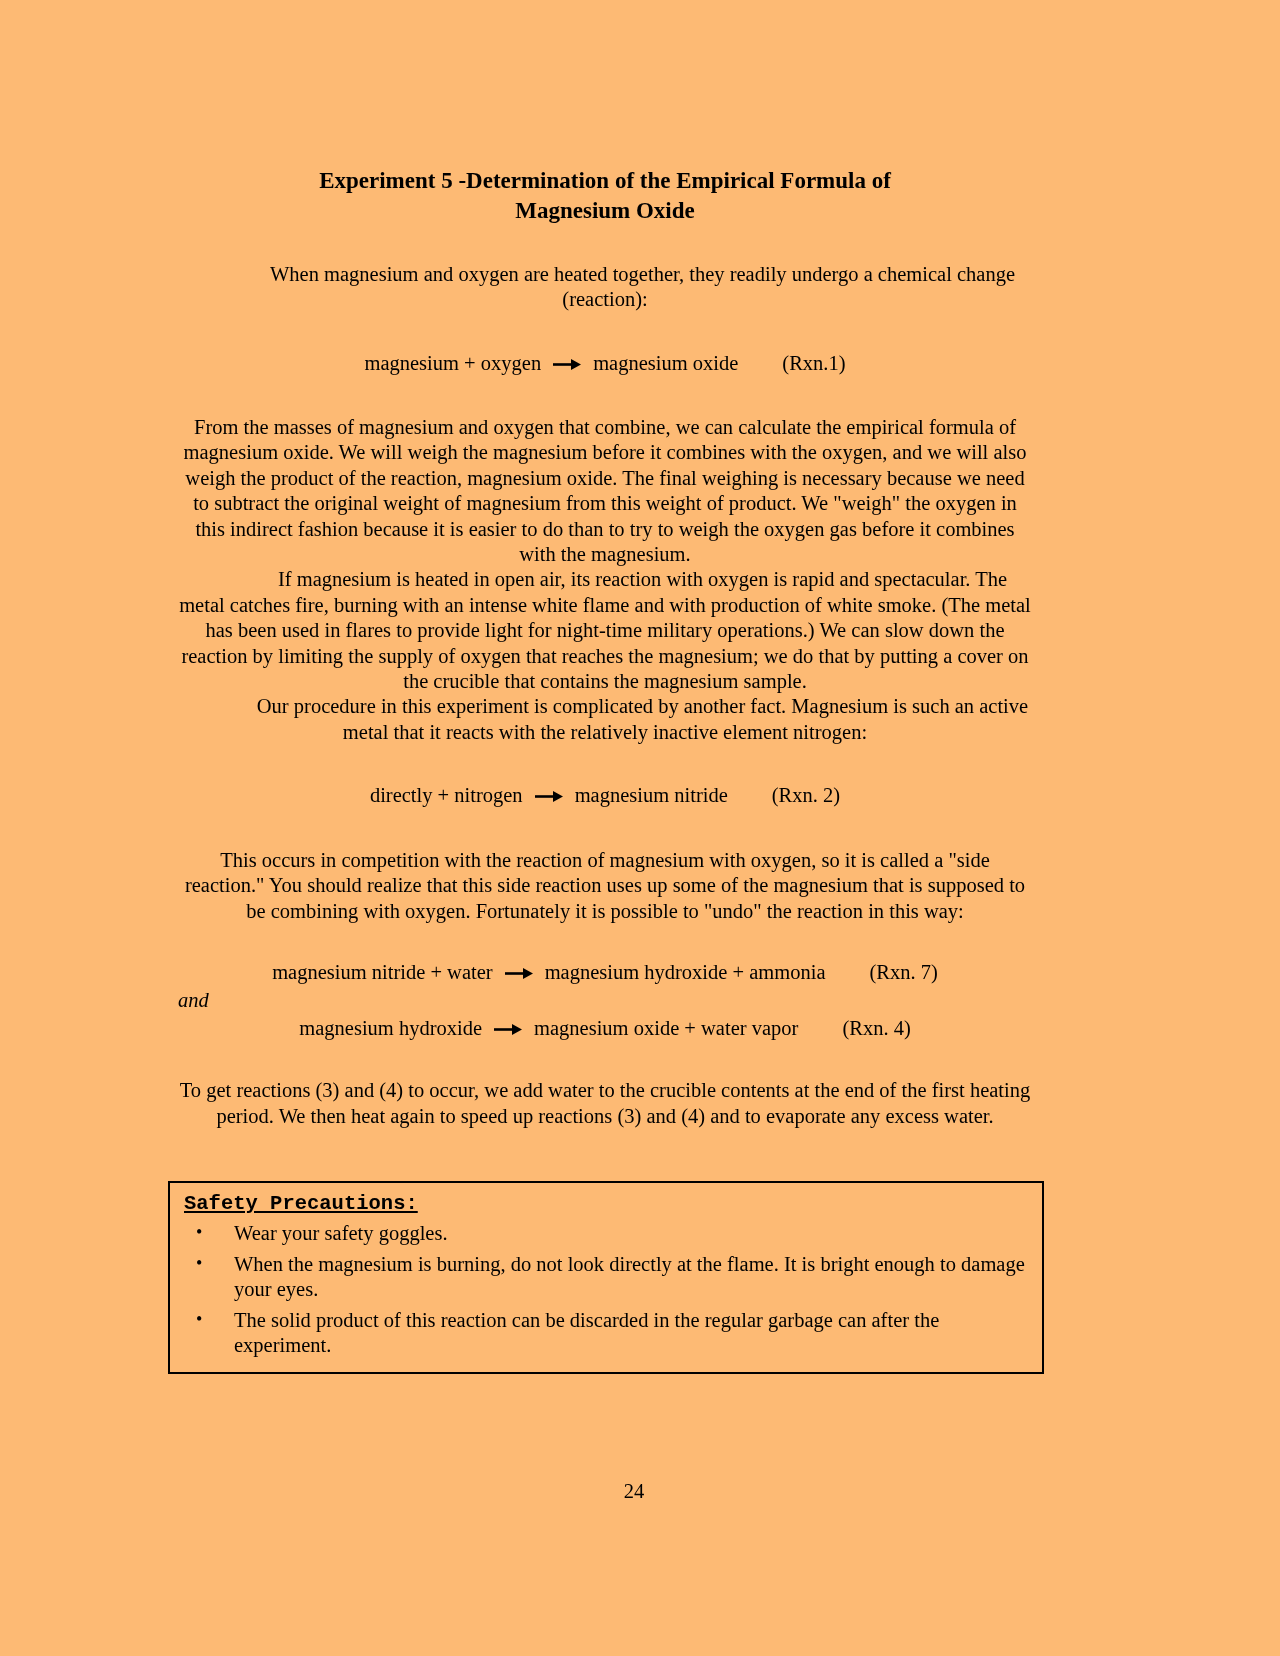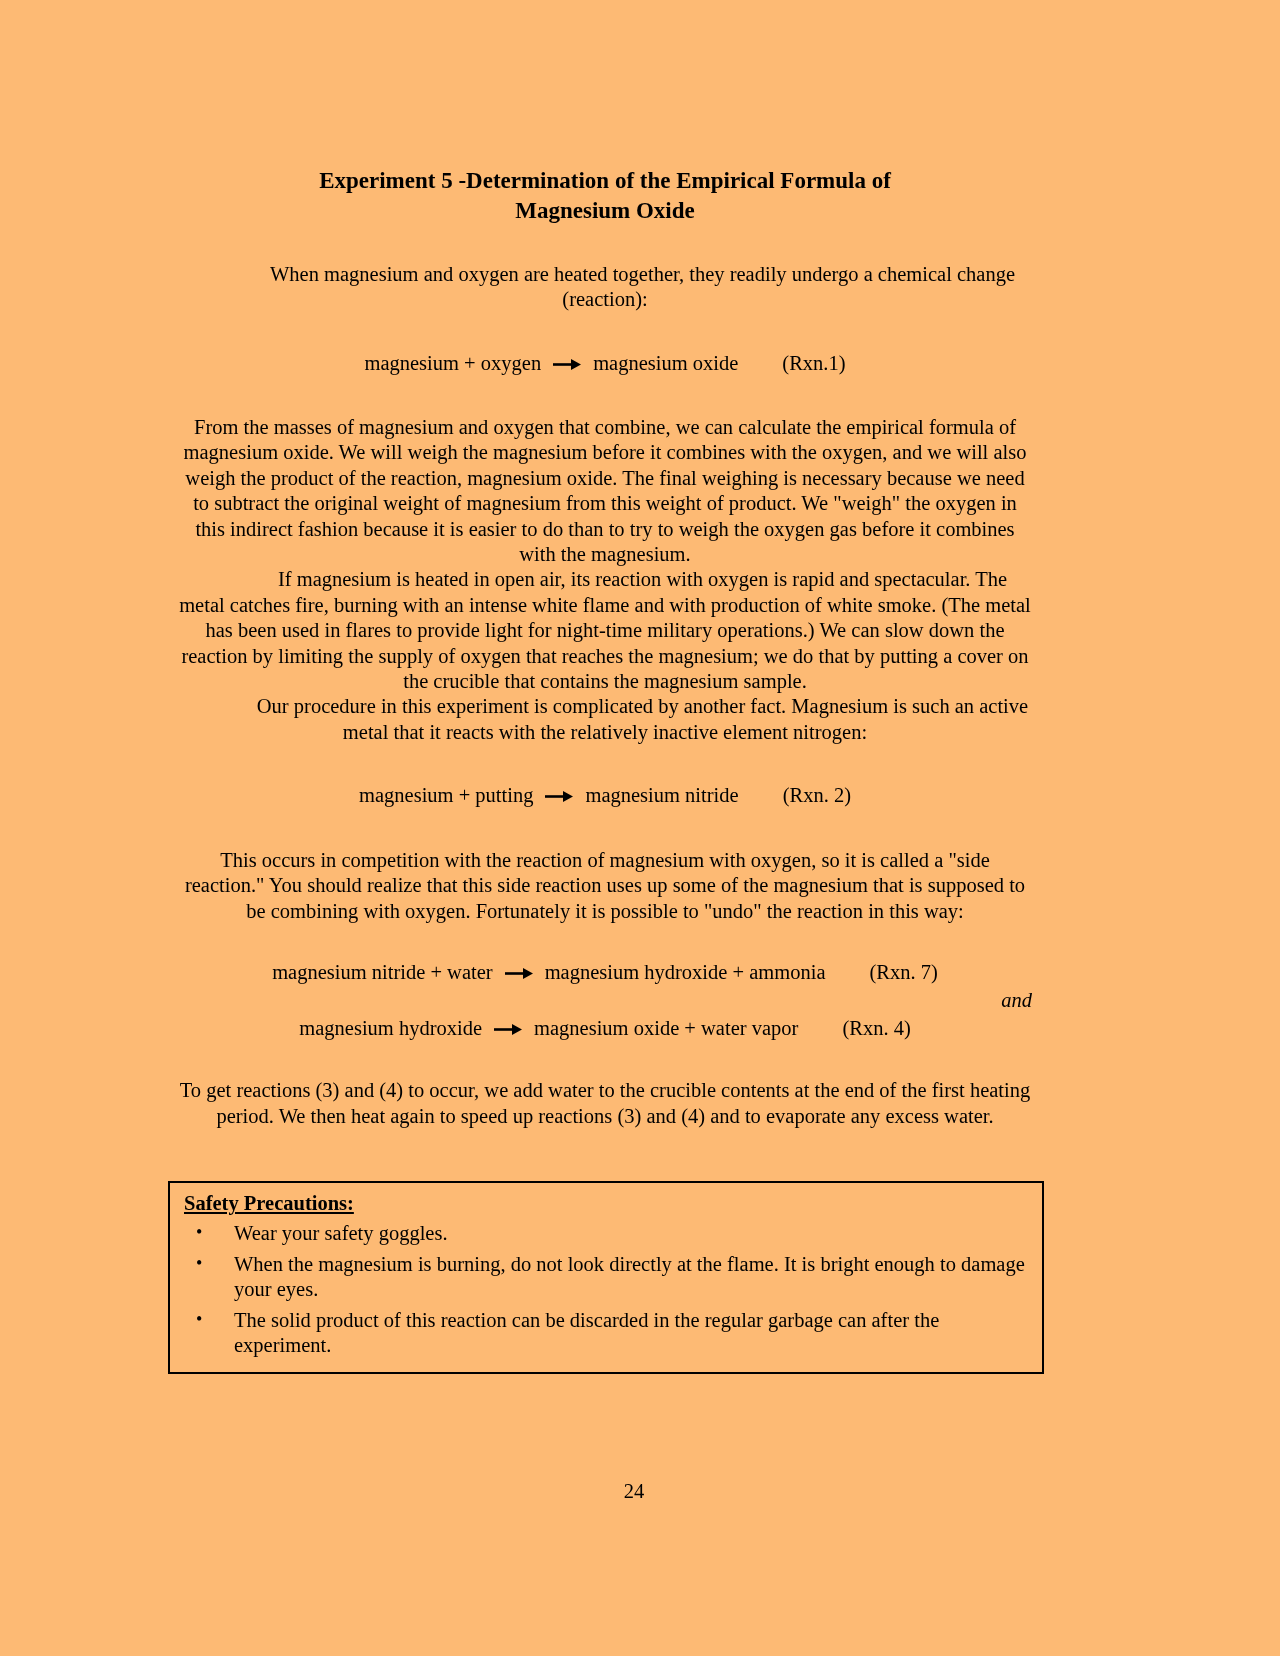--- a/index.html
+++ b/index.html
@@ -43,37 +43,38 @@
   .reaction-solo { margin: 38px 0; }
   .reaction-group { margin: 36px 0; }
   .reaction-group .reaction-line { margin: 2px 0; }
   .reaction-label { margin-left: 44px; }
   .arrow-wrap {
     display: inline-block;
     vertical-align: -1px;
     margin: 0 12px;
   }
   .conjunction {
-    text-align: right;
+    text-align: left;
     font-style: italic;
     margin: 2px 0;
   }
   .p5-block { margin-top: 2px; }
   .p6-block { margin-top: 4px; }
   .safety-box {
     border: 2px solid #000000;
     margin-left: -10px;
     width: 876px;
     margin-top: 52px;
     padding: 6px 14px 14px 14px;
   }
   .box-heading {
     font-weight: bold;
     text-decoration: underline;
     margin: 2px 0 4px 0;
+    font-family: Liberation Mono, monospace;
   }
   .box-heading.second { margin-top: 22px; }
   .bullet-item {
     display: flex;
     margin: 5px 0 0 12px;
   }
   .bullet-glyph {
     width: 38px;
     flex: 0 0 38px;
     font-size: 18px;
@@ -106,21 +107,21 @@
             <line x1="0" y1="6.5" x2="19" y2="6.5" stroke="#000" stroke-width="2.6"></line>
             <polygon points="18,1 28,6.5 18,12" fill="#000"></polygon>
           </svg></span><span>magnesium oxide</span><span class="reaction-label">(Rxn.1)</span>
     </div>
 
     <p class="body-par">From the masses of magnesium and oxygen that combine, we can calculate the empirical formula of magnesium oxide. We will weigh the magnesium before it combines with the oxygen, and we will also weigh the product of the reaction, magnesium oxide. The final weighing is necessary because we need to subtract the original weight of magnesium from this weight of product. We "weigh" the oxygen in this indirect fashion because it is easier to do than to try to weigh the oxygen gas before it combines with the magnesium.</p>
     <p class="body-par first-indent">If magnesium is heated in open air, its reaction with oxygen is rapid and spectacular. The metal catches fire, burning with an intense white flame and with production of white smoke. (The metal has been used in flares to provide light for night-time military operations.) We can slow down the reaction by limiting the supply of oxygen that reaches the magnesium; we do that by putting a cover on the crucible that contains the magnesium sample.</p>
     <p class="body-par first-indent">Our procedure in this experiment is complicated by another fact. Magnesium is such an active metal that it reacts with the relatively inactive element nitrogen:</p>
 
     <div class="reaction-line reaction-solo">
-      <span>magnesium + putting</span><span class="arrow-wrap"><svg width="28" height="13" viewBox="0 0 28 13">
+      <span>directly + nitrogen</span><span class="arrow-wrap"><svg width="28" height="13" viewBox="0 0 28 13">
             <line x1="0" y1="6.5" x2="19" y2="6.5" stroke="#000" stroke-width="2.6"></line>
             <polygon points="18,1 28,6.5 18,12" fill="#000"></polygon>
           </svg></span><span>magnesium nitride</span><span class="reaction-label">(Rxn. 2)</span>
     </div>
 
     <p class="body-par p5-block">This occurs in competition with the reaction of magnesium with oxygen, so it is called a "side reaction." You should realize that this side reaction uses up some of the magnesium that is supposed to be combining with oxygen. Fortunately it is possible to "undo" the reaction in this way:</p>
 
     <div class="reaction-group">
       <div class="reaction-line">
         <span>magnesium nitride + water</span><span class="arrow-wrap"><svg width="28" height="13" viewBox="0 0 28 13">

